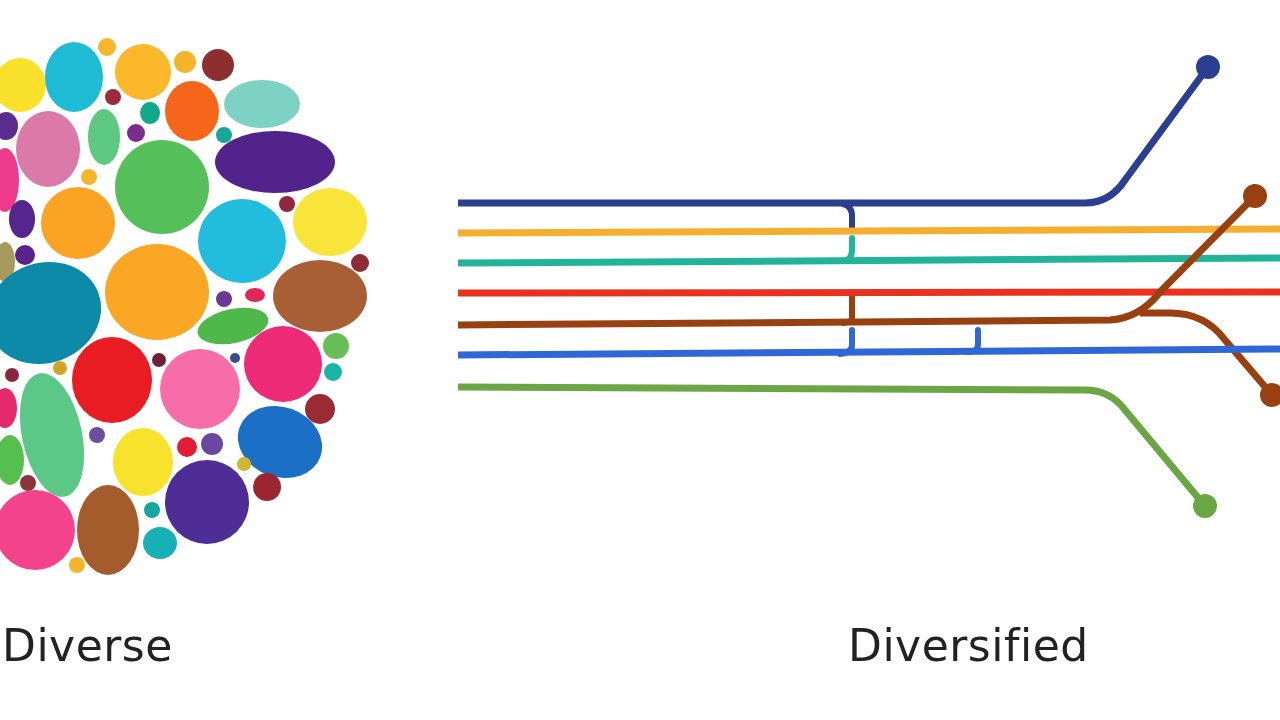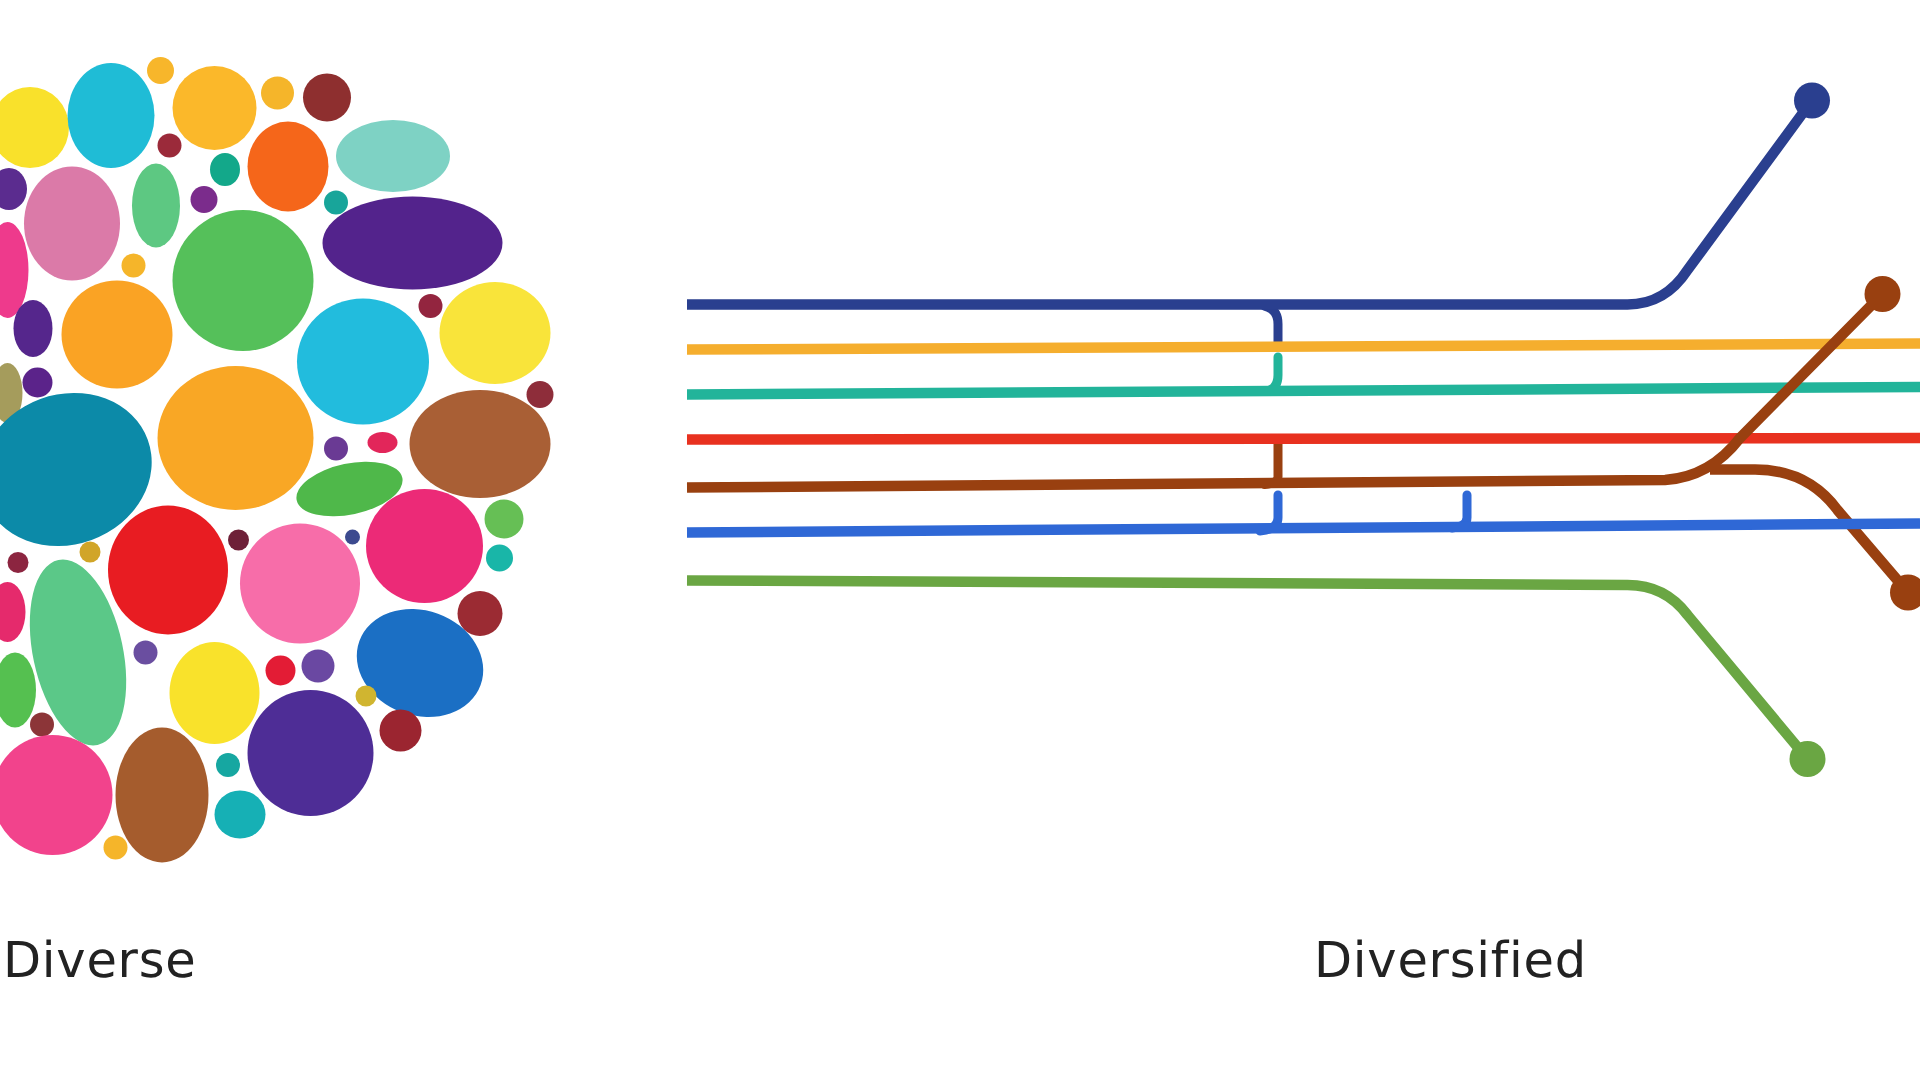--- a/index.html
+++ b/index.html
@@ -1,20 +1,20 @@
 <!DOCTYPE html>
 <html><head>
 <meta charset="utf-8">
 <style>
   html, body { margin:0; padding:0; background:#ffffff; }
   body { width:1280px; height:720px; overflow:hidden; position:relative; font-family:"DejaVu Sans", sans-serif; }
   #canvas { position:absolute; left:0; top:0; }
-  .label { position:absolute; font-size:33px; color:#222; font-weight:normal; letter-spacing:0.5px; }
+  .label { position:absolute; font-size:44px; color:#222; font-weight:normal; letter-spacing:0.5px; }
   #label-left { left:2px; top:620px; }
-  #label-right { left:876px; top:620px; }
+  #label-right { left:848px; top:620px; }
 </style>
 </head>
 <body>
 
 <svg id="canvas" width="1280" height="720" viewBox="0 0 1280 720">
   <g id="blob-group">
       <ellipse cx="20" cy="85" rx="26" ry="27" fill="#f9e12b"></ellipse>
       <ellipse cx="74" cy="77" rx="29" ry="35" fill="#1fbcd6"></ellipse>
       <ellipse cx="107" cy="47" rx="9" ry="9" fill="#f7b62b"></ellipse>
       <ellipse cx="143" cy="72" rx="28" ry="28" fill="#fbb82a"></ellipse>

